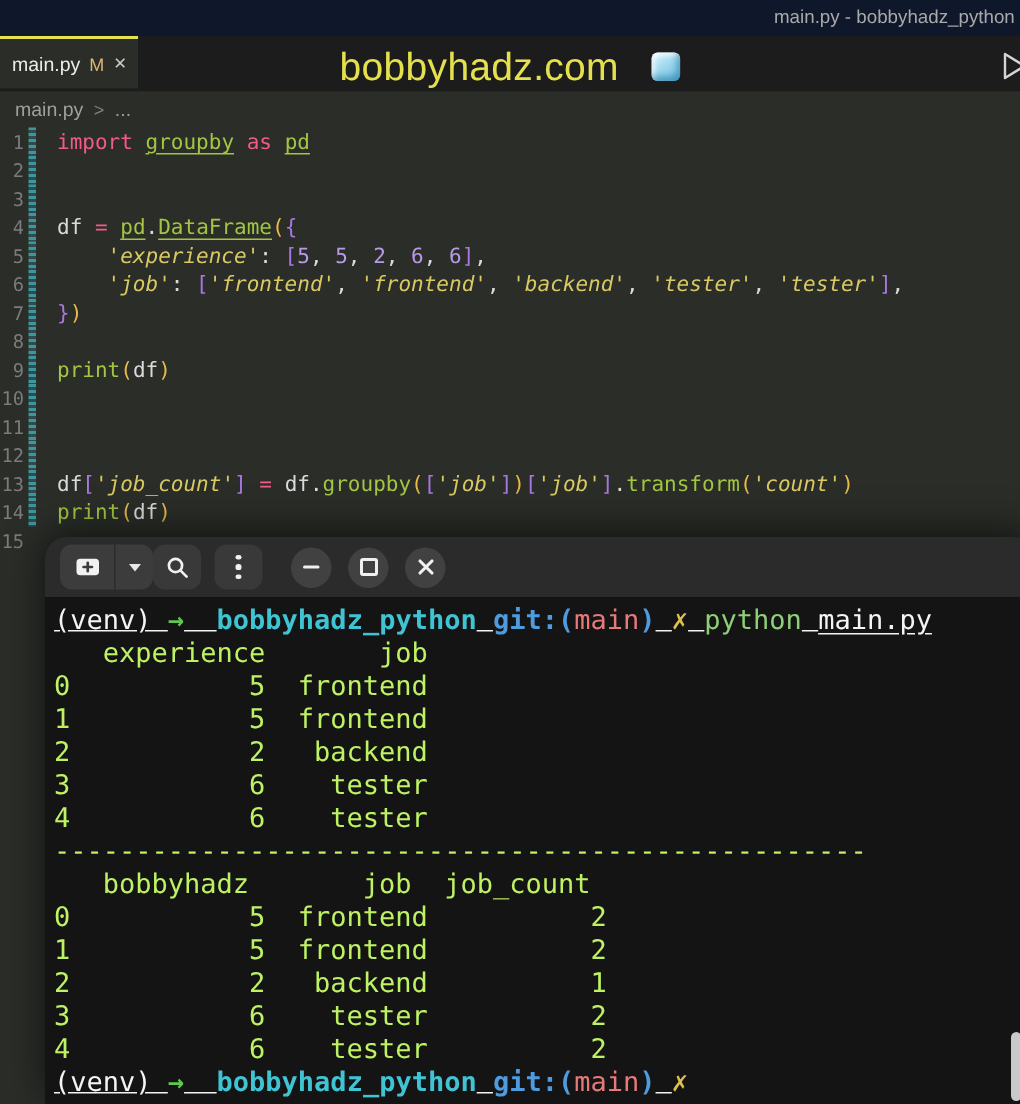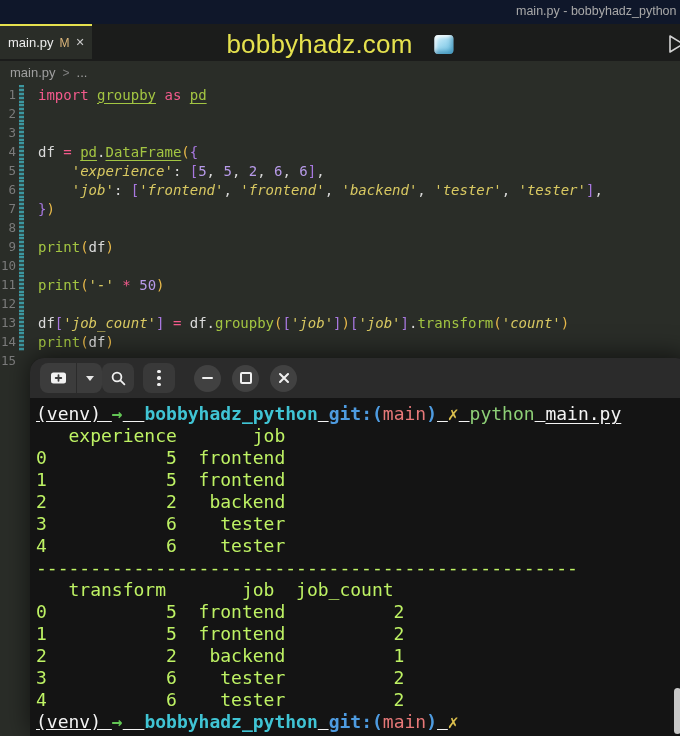--- a/index.html
+++ b/index.html
@@ -178,21 +178,20 @@
       <span class="ltext"><span class="tok-fn">print</span><span class="tok-b1">(</span><span class="tok-pl">df</span><span class="tok-b1">)</span></span>
     </div>
     <div class="code-line">
       <span class="ln">10</span>
       <span class="gmark on"></span>
       <span class="ltext"></span>
     </div>
     <div class="code-line">
       <span class="ln">11</span>
       <span class="gmark on"></span>
-      <span class="ltext"><span class="tok-fn">print</span><span class="tok-b1">(</span><span class="tok-str">'-'</span><span class="tok-pl"> </span><span class="tok-kw">*</span><span class="tok-pl"> </span><span class="tok-num">50</span><span class="tok-b1">)</span></span>
     </div>
     <div class="code-line">
       <span class="ln">12</span>
       <span class="gmark on"></span>
       <span class="ltext"></span>
     </div>
     <div class="code-line">
       <span class="ln">13</span>
       <span class="gmark on"></span>
       <span class="ltext"><span class="tok-pl">df</span><span class="tok-b2">[</span><span class="tok-str">'job_count'</span><span class="tok-b2">]</span><span class="tok-pl"> </span><span class="tok-kw">=</span><span class="tok-pl"> df.</span><span class="tok-fn">groupby</span><span class="tok-b1">(</span><span class="tok-b2">[</span><span class="tok-str">'job'</span><span class="tok-b2">]</span><span class="tok-b1">)</span><span class="tok-b2">[</span><span class="tok-str">'job'</span><span class="tok-b2">]</span><span class="tok-pl">.</span><span class="tok-fn">transform</span><span class="tok-b1">(</span><span class="tok-str">'count'</span><span class="tok-b1">)</span></span>
@@ -250,21 +249,21 @@
   </div>
   <div class="tbody" id="term-lines">
       <div class="term-line"><span class="t-fg">(venv) </span><span class="t-arrow">→</span><span class="t-fg">  </span><span class="t-dir">bobbyhadz_python</span><span class="t-fg"> </span><span class="t-git">git:(</span><span class="t-branch">main</span><span class="t-git">)</span><span class="t-fg"> </span><span class="t-cross">✗</span><span class="t-fg"> </span><span class="t-cmd">python</span><span class="t-fg"> </span><span class="t-arg">main.py</span></div>
       <div class="term-line"><span class="t-out">   experience       job</span></div>
       <div class="term-line"><span class="t-out">0           5  frontend</span></div>
       <div class="term-line"><span class="t-out">1           5  frontend</span></div>
       <div class="term-line"><span class="t-out">2           2   backend</span></div>
       <div class="term-line"><span class="t-out">3           6    tester</span></div>
       <div class="term-line"><span class="t-out">4           6    tester</span></div>
       <div class="term-line"><span class="t-out">--------------------------------------------------</span></div>
-      <div class="term-line"><span class="t-out">   transform       job  job_count</span></div>
+      <div class="term-line"><span class="t-out">   bobbyhadz       job  job_count</span></div>
       <div class="term-line"><span class="t-out">0           5  frontend          2</span></div>
       <div class="term-line"><span class="t-out">1           5  frontend          2</span></div>
       <div class="term-line"><span class="t-out">2           2   backend          1</span></div>
       <div class="term-line"><span class="t-out">3           6    tester          2</span></div>
       <div class="term-line"><span class="t-out">4           6    tester          2</span></div>
       <div class="term-line"><span class="t-fg">(venv) </span><span class="t-arrow">→</span><span class="t-fg">  </span><span class="t-dir">bobbyhadz_python</span><span class="t-fg"> </span><span class="t-git">git:(</span><span class="t-branch">main</span><span class="t-git">)</span><span class="t-fg"> </span><span class="t-cross">✗</span></div>
     </div>
   <div class="scroll-thumb"></div>
 </div>
 

